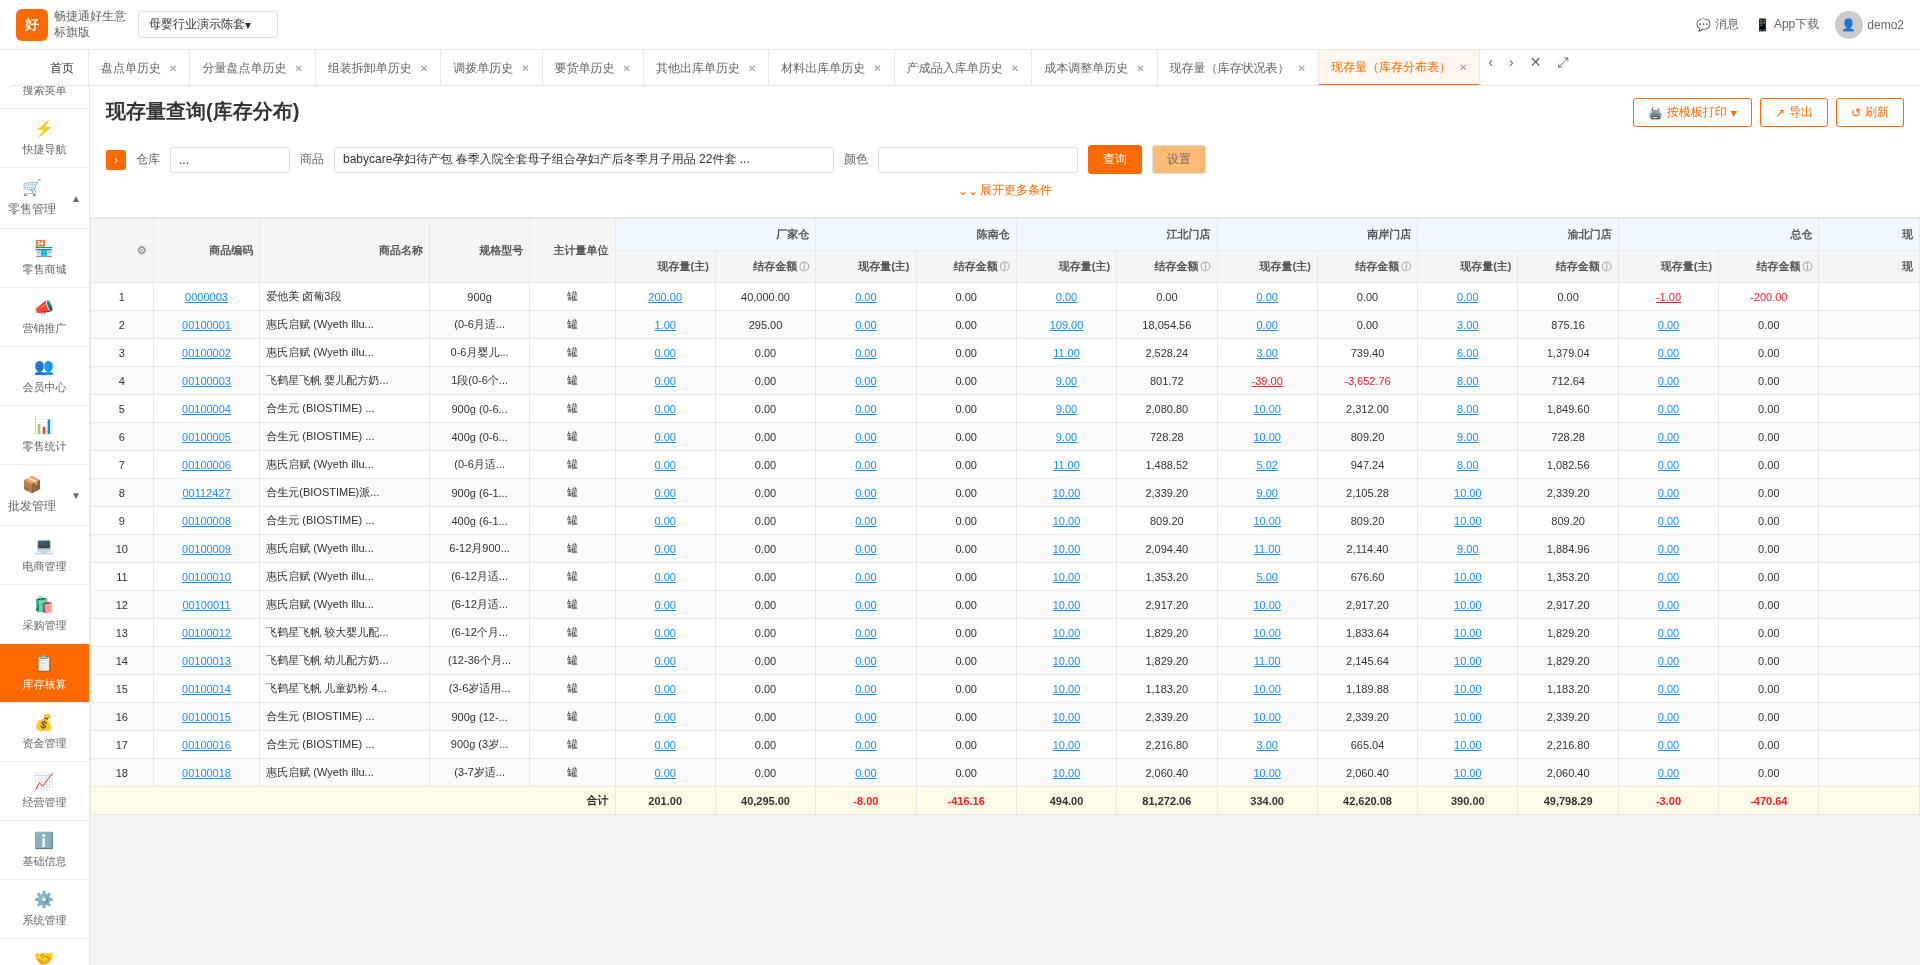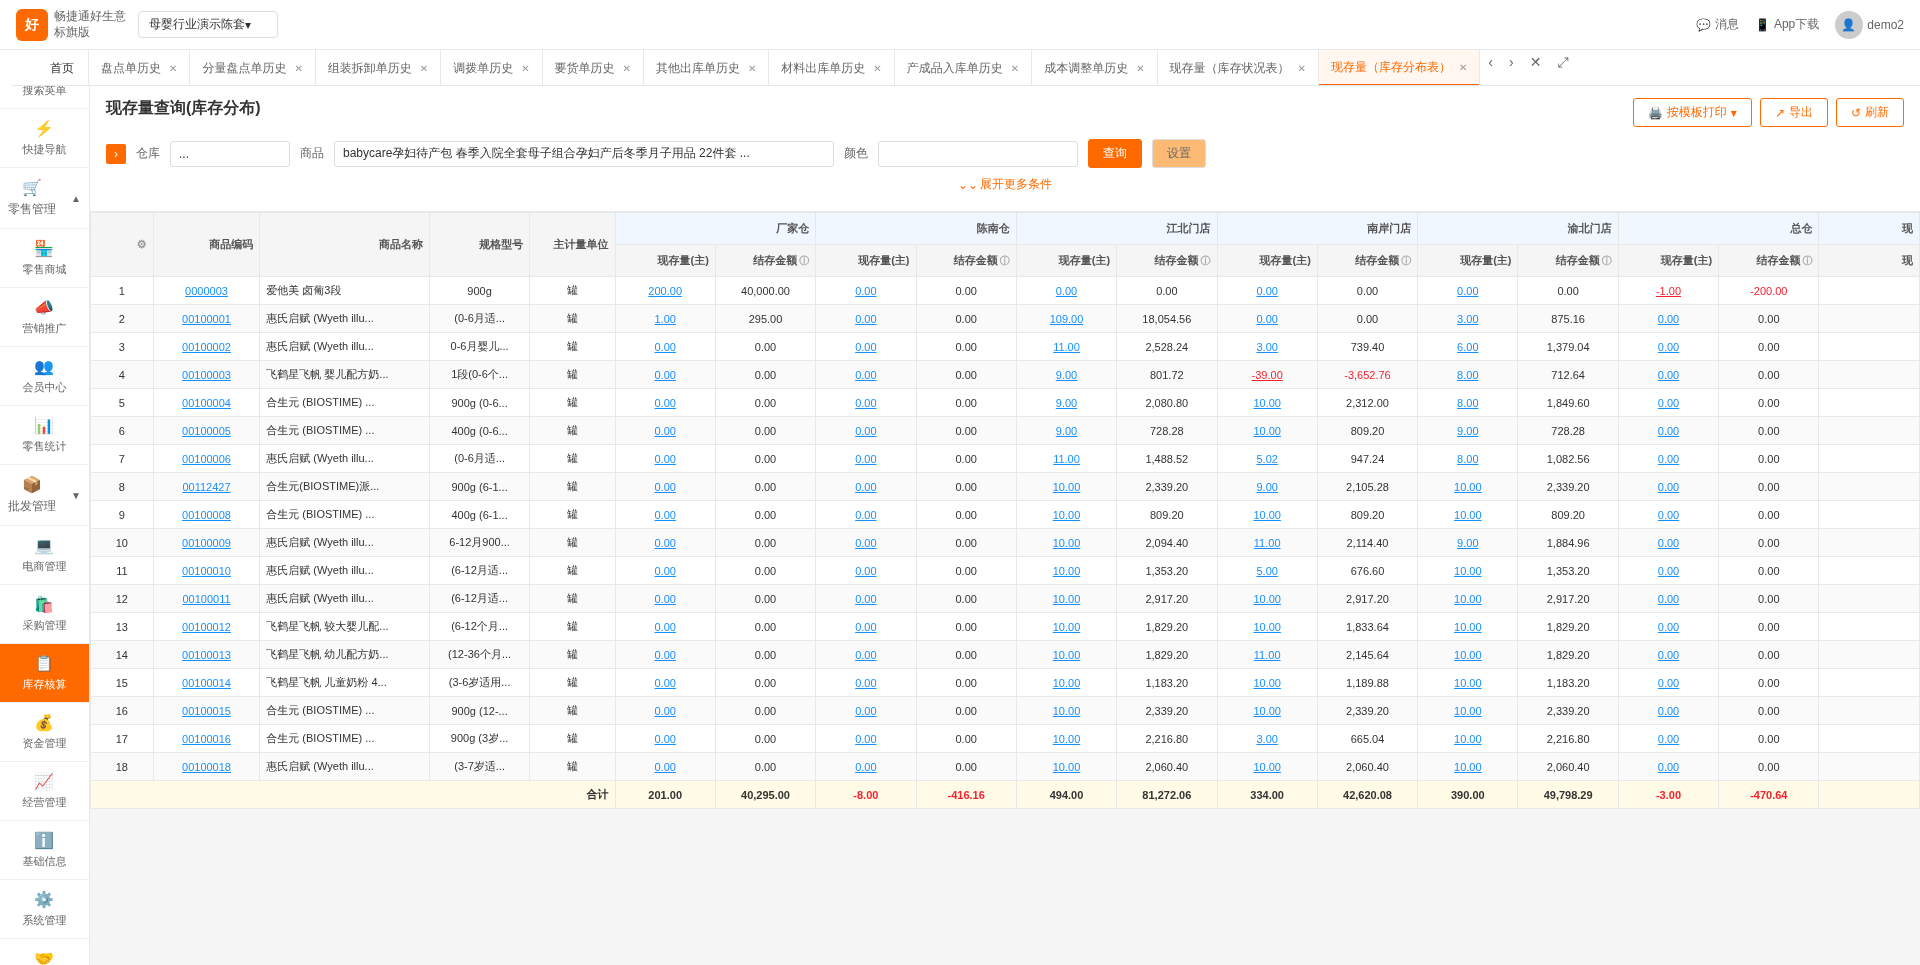--- a/index.html
+++ b/index.html
@@ -27,21 +27,21 @@
     
     .sidebar { position: fixed; top: 50px; left: 0; width: 90px; bottom: 0; background: #fff; border-right: 1px solid #e8e8e8; overflow-y: auto; z-index: 98; }
     .sidebar-item { display: flex; flex-direction: column; align-items: center; padding: 10px 4px; cursor: pointer; color: #666; font-size: 11px; gap: 4px; border-bottom: 1px solid #f0f0f0; }
     .sidebar-item.active { background: #ff6a00; color: #fff; }
     .sidebar-item .si-icon { font-size: 16px; }
     .sidebar-item.has-sub { flex-direction: row; justify-content: space-between; padding: 10px 8px; font-size: 12px; }
 
     
     .main { position: fixed; top: 86px; left: 90px; right: 0; bottom: 0; overflow-y: auto; background: #f5f5f5; }
     .page-header { background: #fff; padding: 12px 16px 0; border-bottom: 1px solid #e8e8e8; }
-    .page-title { font-size: 16px; font-weight: 600; color: #333; margin-bottom: 20px; }
+    .page-title { font-size: 20px; font-weight: 600; color: #333; margin-bottom: 20px; }
     .page-actions { display: flex; justify-content: flex-end; gap: 8px; padding-bottom: 8px; }
     .btn { padding: 5px 14px; border-radius: 3px; cursor: pointer; font-size: 12px; border: 1px solid #ddd; background: #fdba74; color: #666; display: inline-flex; align-items: center; gap: 4px; }
     .btn-primary { background: #ff6a00; color: #fff; border-color: #ff6a00; }
     .btn-outline { border-color: #ff6a00; color: #ff6a00; background: #fff; }
 
     
     .filter-area { background: #fff; padding: 10px 16px; margin-bottom: 8px; }
     .filter-row { display: flex; align-items: center; gap: 10px; flex-wrap: nowrap; }
     .filter-label { color: #666; font-size: 12px; white-space: nowrap; }
     .filter-input { border: 1px solid #ddd; border-radius: 3px; padding: 5px 8px; font-size: 12px; color: #333; min-width: 80px; }

